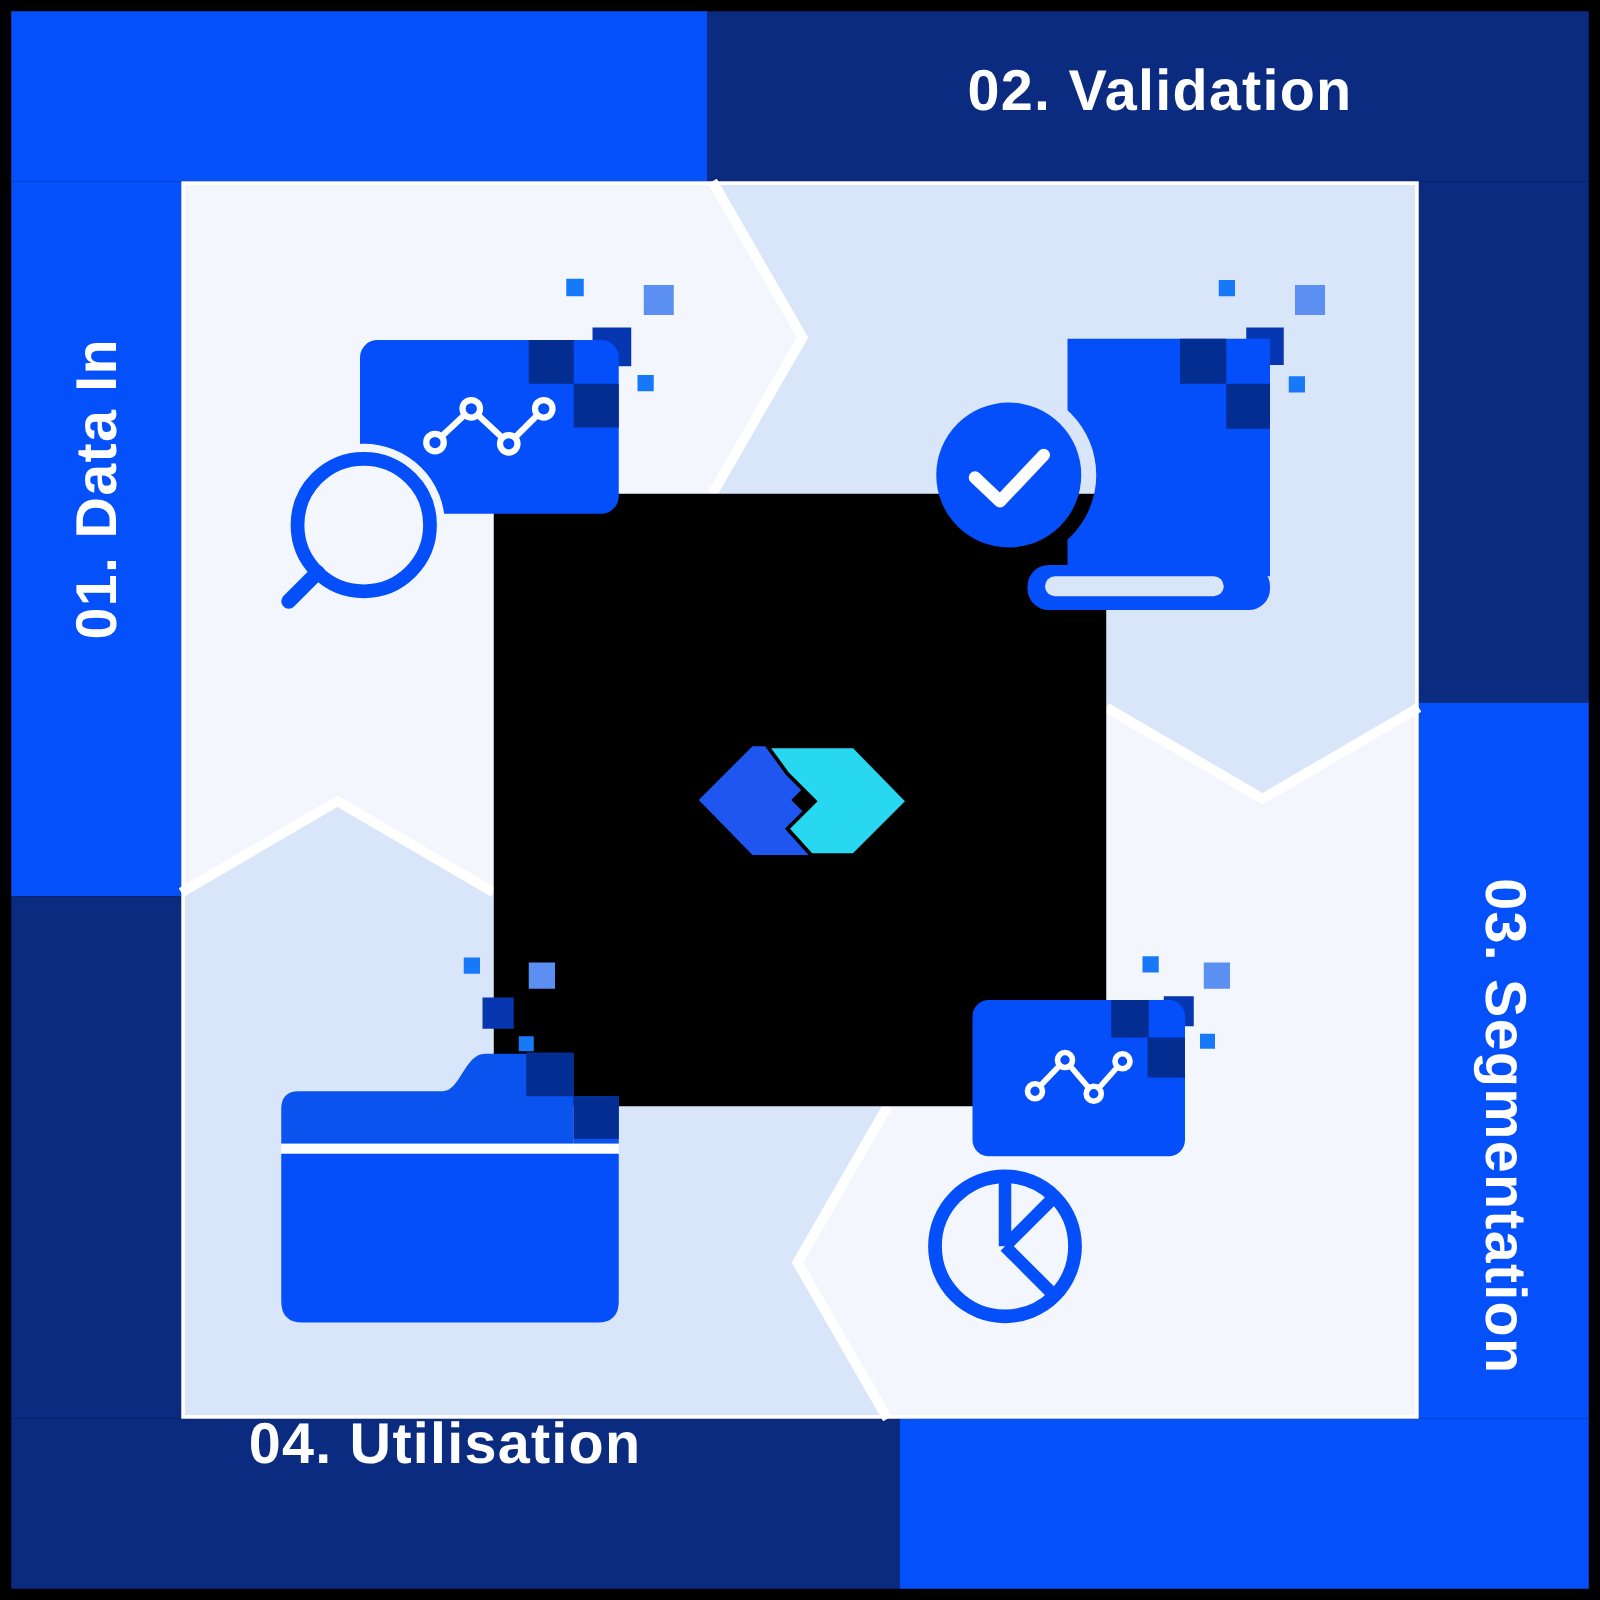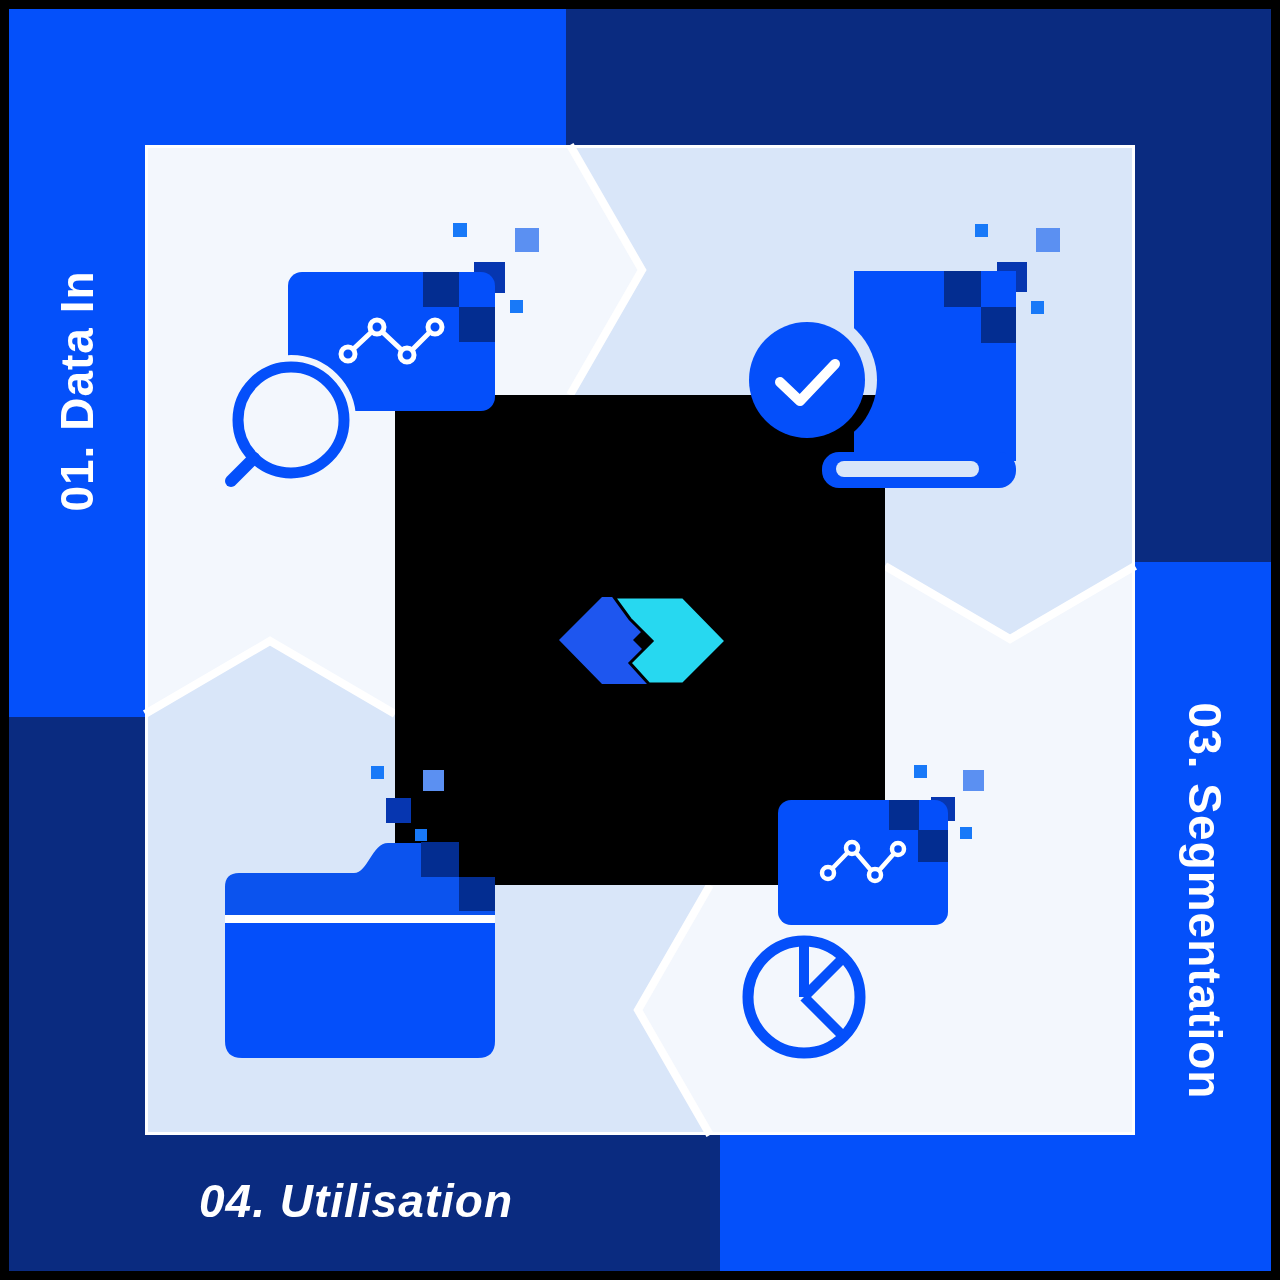--- a/index.html
+++ b/index.html
@@ -128,16 +128,17 @@
       <path d="M 225 923 L 495 923 L 495 1041 Q 495 1058 478 1058 L 242 1058 Q 225 1058 225 1041 Z" class="f-card"></path>
     </g>
 
     <g>
       <path class="f-logo-blue" d="M 559 640 L 602 597 L 636 597 L 655 618 L 633 640 L 655 662 L 671 684 L 602 684 Z"></path>
       <path class="f-cyan" d="M 726 641 L 683 684 L 649 684 L 630 663 L 652 641 L 630 619 L 614 597 L 683 597 Z"></path>
     </g>
   </svg>
 
   <div class="label v-up" style="left:77px;top:391px;">01. Data In</div>
+  <div class="label h" style="left:928px;top:72px;">02. Validation</div>
   <div class="label v-down" style="left:1205px;top:901px;">03. Segmentation</div>
-  <div class="label h" style="left:356px;top:1201px;font-style:italic;">04. Utilisation</div>
+  <div class="label h" style="left:356px;top:1154px;">04. Utilisation</div>
 
 </div>
 
 </body></html>

